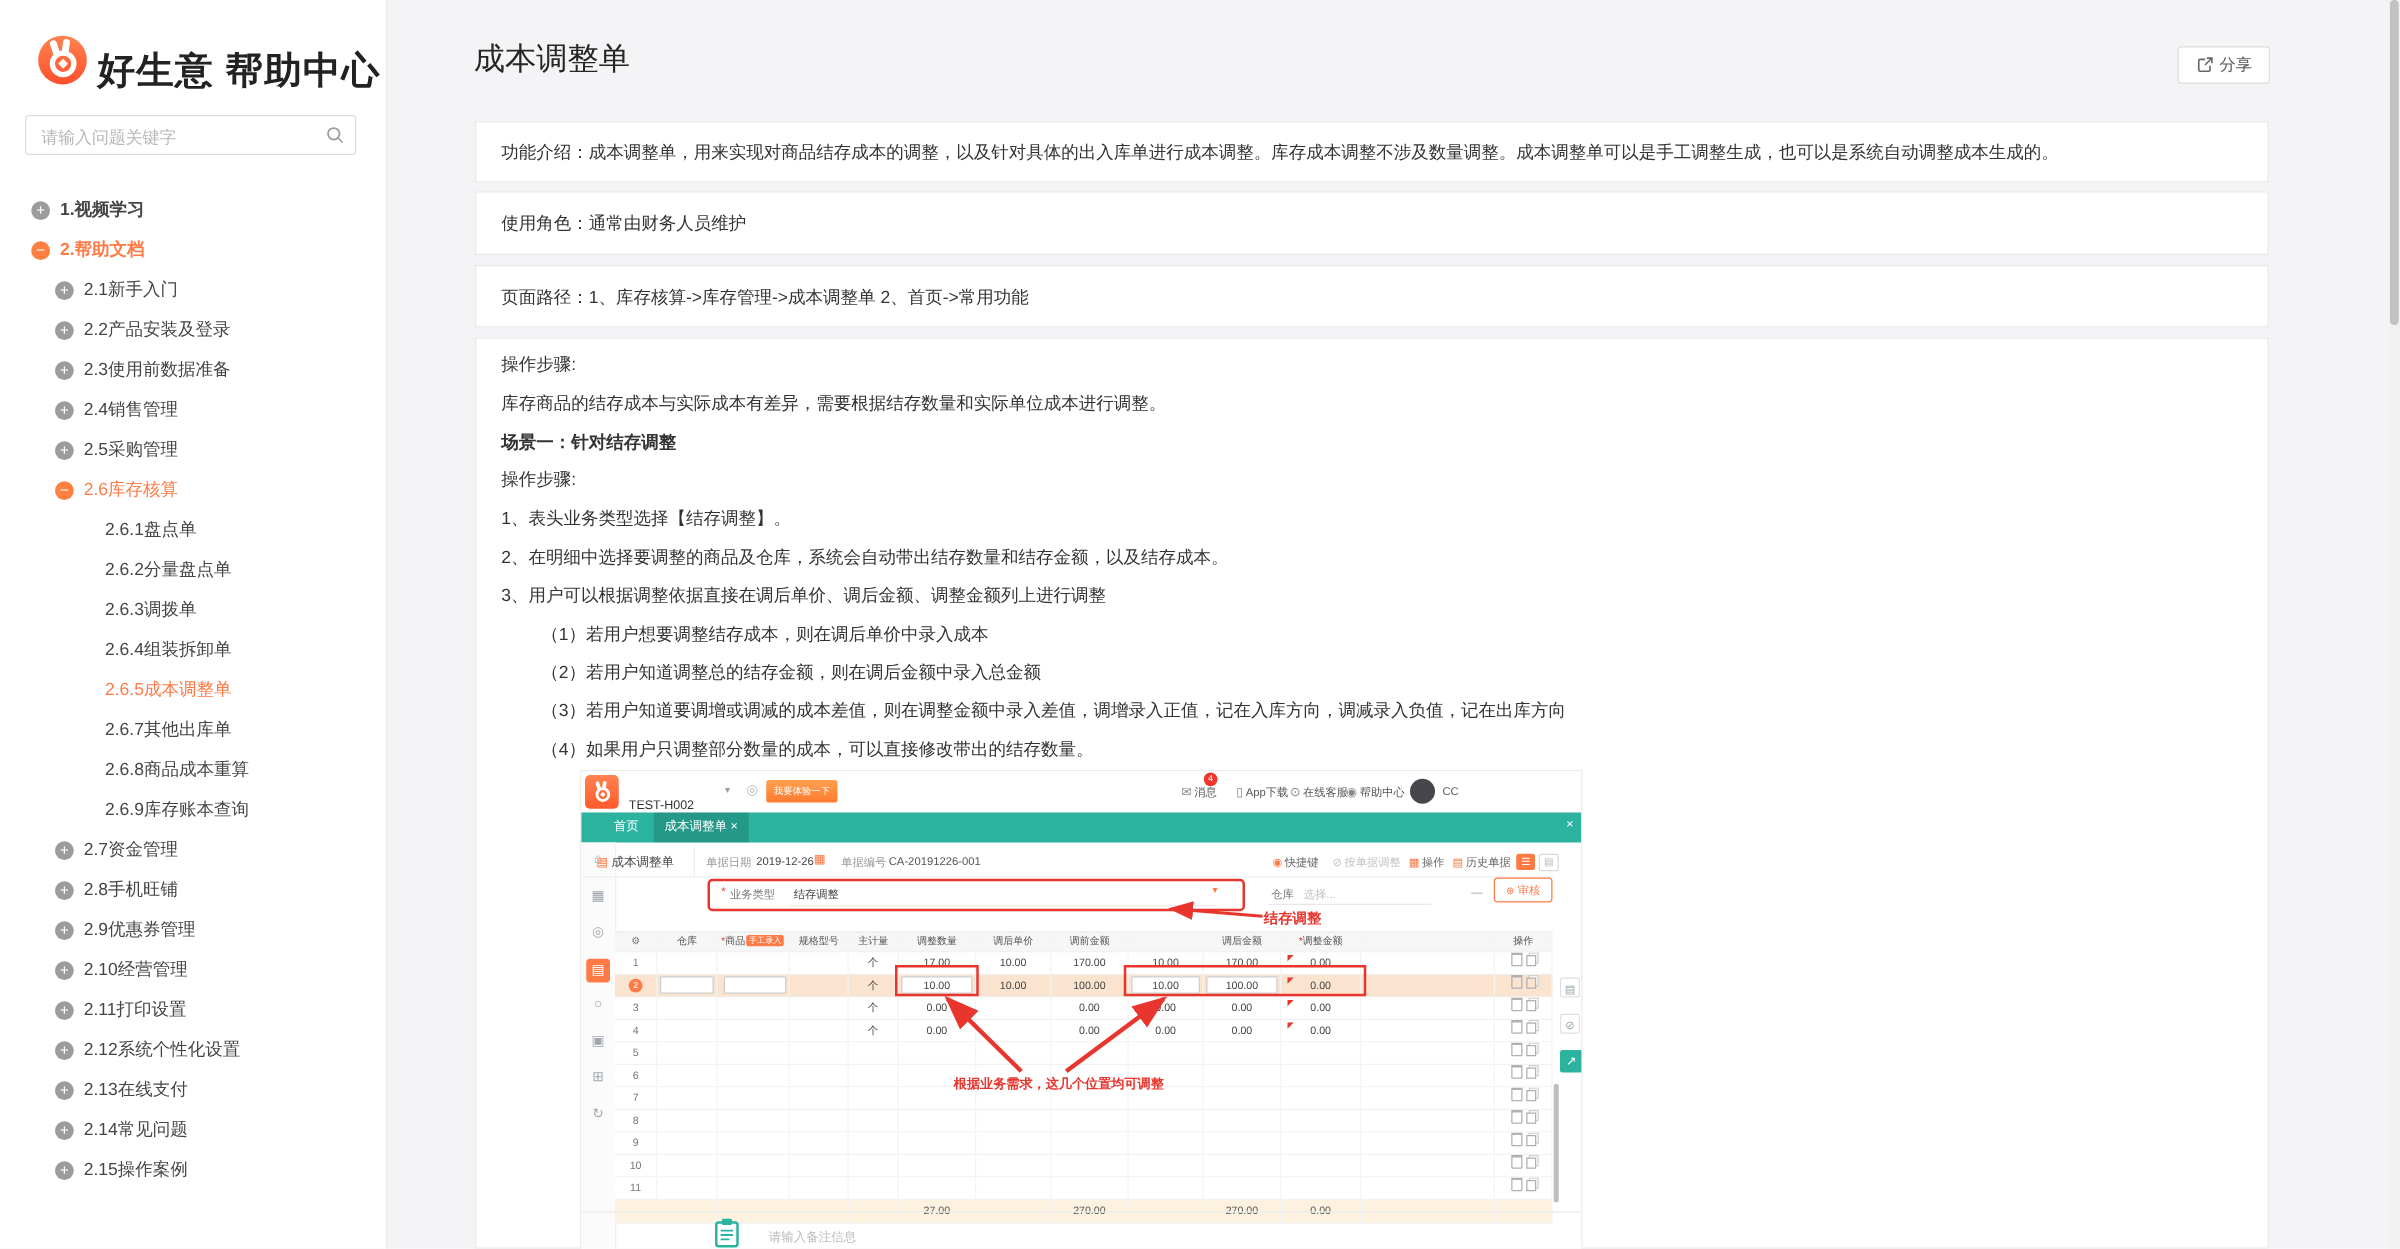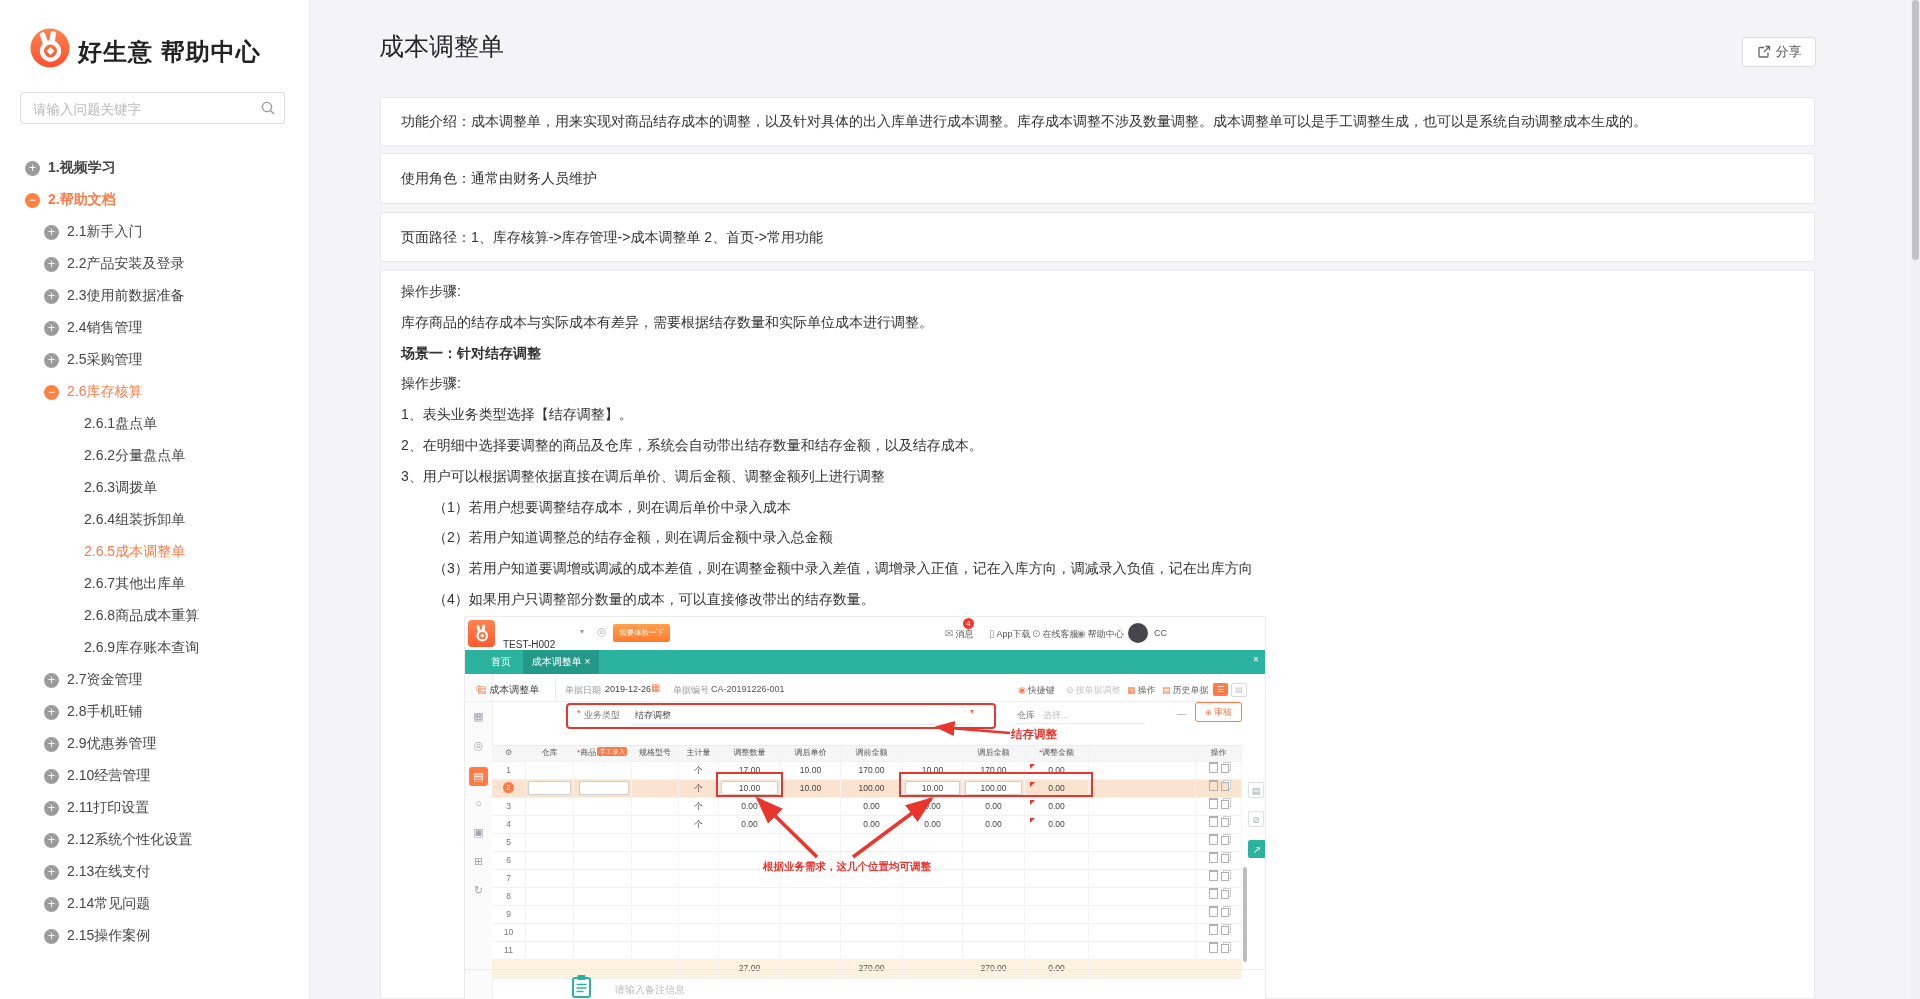--- a/index.html
+++ b/index.html
@@ -4,21 +4,21 @@
 <style>
   html,body{margin:0;padding:0}
   body{
     width:1920px;height:999px;position:relative;overflow:hidden;
     background:#f4f4f6;color:#333;
     font-family:"Liberation Sans","DejaVu Sans",sans-serif;
   }
   
   .sidebar{position:absolute;left:0;top:0;width:310px;height:999px;background:#fff;border-right:1px solid #e7e7e7;box-sizing:border-box}
   .logo{position:absolute;left:30px;top:28px;width:40px;height:40px}
-  .brand{position:absolute;left:78px;top:36px;font-size:24px;font-weight:700;color:#222;letter-spacing:1px;white-space:nowrap}
+  .brand{position:absolute;left:78px;top:36px;font-size:30px;font-weight:700;color:#222;letter-spacing:1px;white-space:nowrap}
   .search{position:absolute;left:20px;top:92px;width:265px;height:32px;border:1px solid #dcdcdc;border-radius:3px;background:#fff;box-sizing:border-box}
   .search input{position:absolute;left:10px;top:1px;width:218px;height:28px;border:0;outline:0;background:none;font-size:13.5px;color:#333;font-family:inherit}
   .search input::placeholder{color:#b8b8b8}
   .sicon{position:absolute;right:8px;top:7px}
   .nav{position:absolute;left:0;top:152px;width:310px}
   .nav-item{height:32px;display:flex;align-items:center;font-size:14px;color:#454545;cursor:pointer;white-space:nowrap}
   .nav-item.lvl1{padding-left:25px;font-weight:700}
   .nav-item.lvl2{padding-left:44px}
   .nav-item.lvl3{padding-left:84px}
   .nav-item.on{color:#ff7a45}

